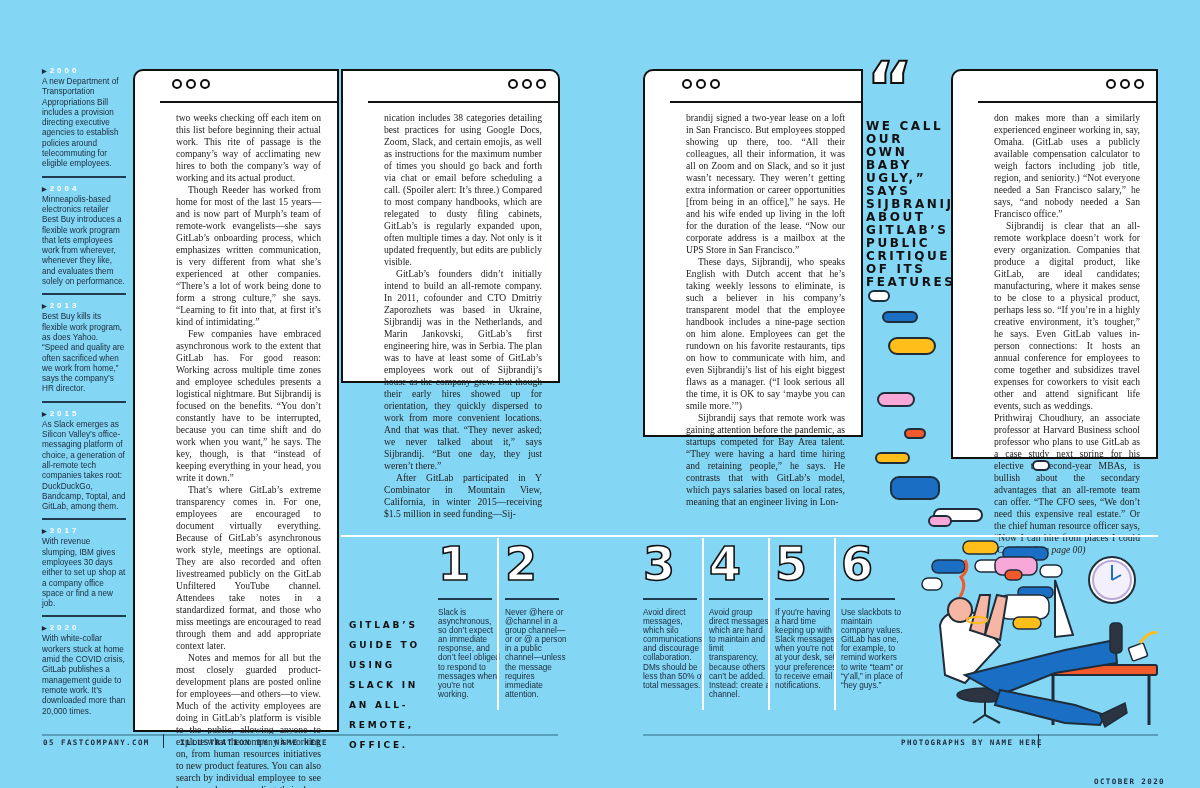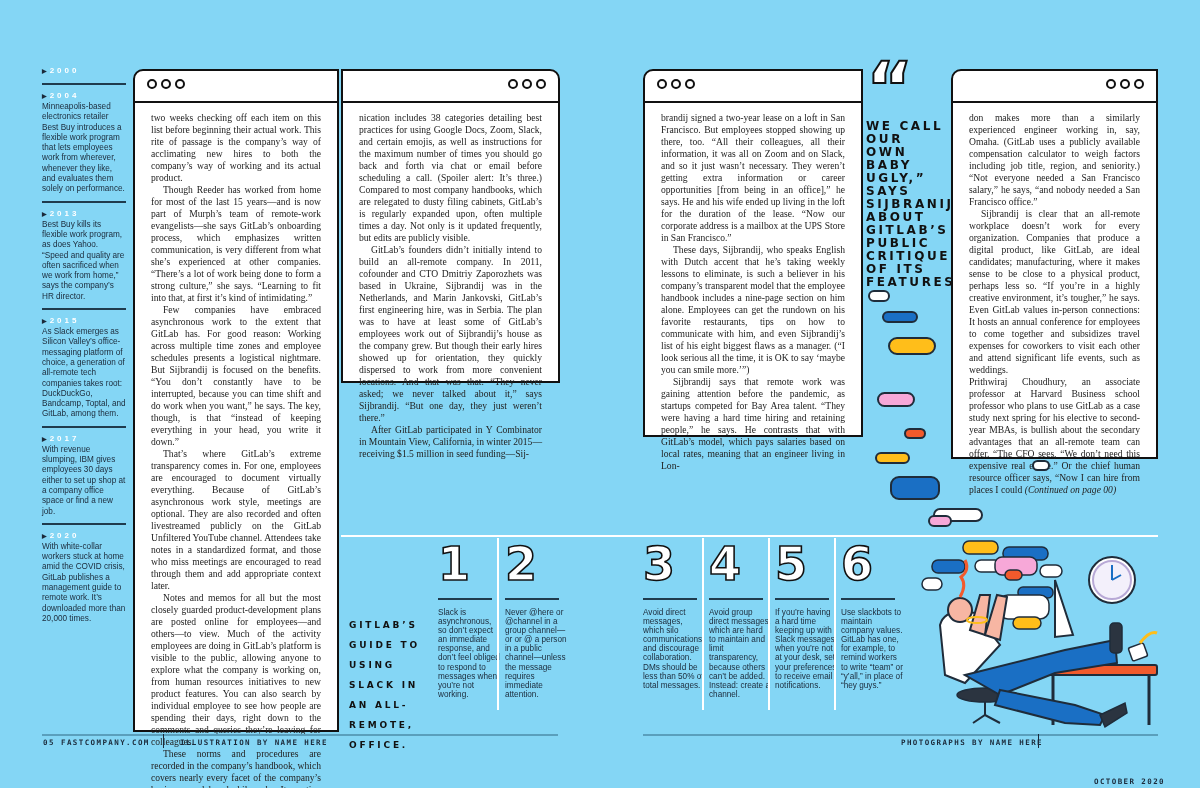--- a/index.html
+++ b/index.html
@@ -3,21 +3,21 @@
 <meta charset="utf-8">
 <style>
   html,body{margin:0;padding:0;}
   body{width:1200px;height:788px;background:#84d6f5;position:relative;overflow:hidden;font-family:"Liberation Sans",sans-serif;color:#1b2a3a;}
   .timeline{position:absolute;left:42px;top:66px;width:84px;}
   .tl-item{border-bottom:2px solid #1f3b4d;padding-bottom:6px;margin-bottom:6px;}
   .tl-item:last-child{border-bottom:none;}
   .tl-year{font-size:8px;letter-spacing:3px;color:#fff;font-weight:bold;margin-bottom:2px;}
   .tl-year:before{content:"\25B6";color:#1b2a3a;font-size:6px;margin-right:3px;letter-spacing:0;}
   .tl-text{font-size:8.2px;line-height:10.3px;color:#1b2a3a;}
-  .win{position:absolute;background:#fff;border:2.5px solid #111;border-radius:10px 0 0 0;box-sizing:border-box;}
+  .win{position:absolute;background:#fff;border:2.5px solid #111;border-radius:10px 0 0 0;box-sizing:border-box;padding-left:25px;}
   .win.right-round{border-radius:0 10px 0 0;}
   .win-bar{height:30px;border-bottom:2.5px solid #111;position:relative;}
   .dots{position:absolute;top:8px;display:flex;gap:4px;}
   .dot{width:10px;height:10px;border:2.5px solid #111;border-radius:50%;box-sizing:border-box;}
   .win-body{padding:9px 16px 8px 16px;font-family:"Liberation Serif",serif;font-size:9.6px;line-height:12px;color:#222;text-align:justify;}
   .win-body p{margin:0;text-indent:12px;}
   .win-body p.first{text-indent:0;}
   .cont{font-style:italic;}
   .pullquote{position:absolute;left:866px;top:60px;width:80px;}
   .qmark{font-family:"DejaVu Sans",sans-serif;font-weight:bold;font-size:72px;line-height:56px;color:#fff;-webkit-text-stroke:2px #111;height:60px;}
@@ -34,20 +34,21 @@
   .foot{position:absolute;top:738px;font-family:"DejaVu Sans Mono",monospace;font-size:7.5px;letter-spacing:1.4px;color:#1b2a3a;font-weight:bold;}
   .foot-sep{position:absolute;top:734px;width:1px;height:14px;background:#1b2a3a;}
   .illus{position:absolute;left:905px;top:535px;width:285px;height:195px;}
 </style>
 </head>
 <body>
 
 <div class="timeline">
   <div class="tl-item">
       <div class="tl-year">2000</div>
+      <div class="tl-text">A new Department of Transportation Appropriations Bill includes a provision directing executive agencies to establish policies around telecommuting for eligible employees.</div>
     </div>
   <div class="tl-item">
       <div class="tl-year">2004</div>
       <div class="tl-text">Minneapolis-based electronics retailer Best Buy introduces a flexible work program that lets employees work from wherever, whenever they like, and evaluates them solely on performance.</div>
     </div>
   <div class="tl-item">
       <div class="tl-year">2013</div>
       <div class="tl-text">Best Buy kills its flexible work program, as does Yahoo. “Speed and quality are often sacrificed when we work from home,” says the company’s HR director.</div>
     </div>
   <div class="tl-item">

